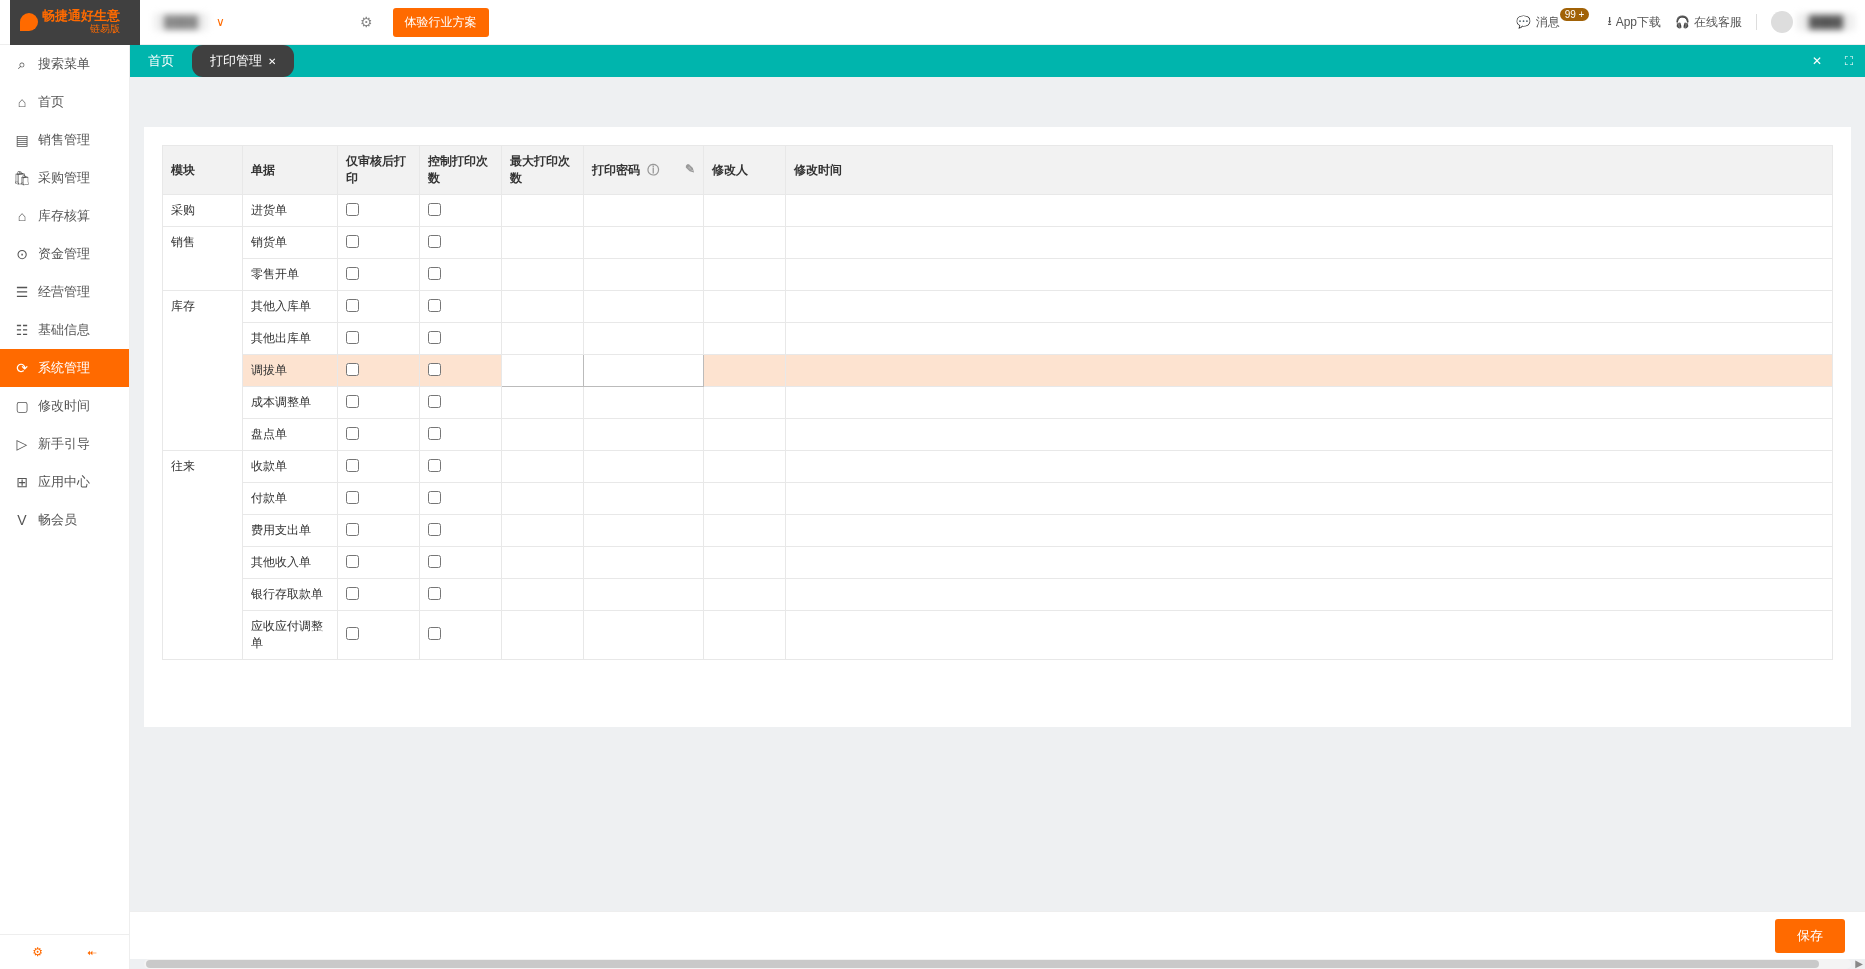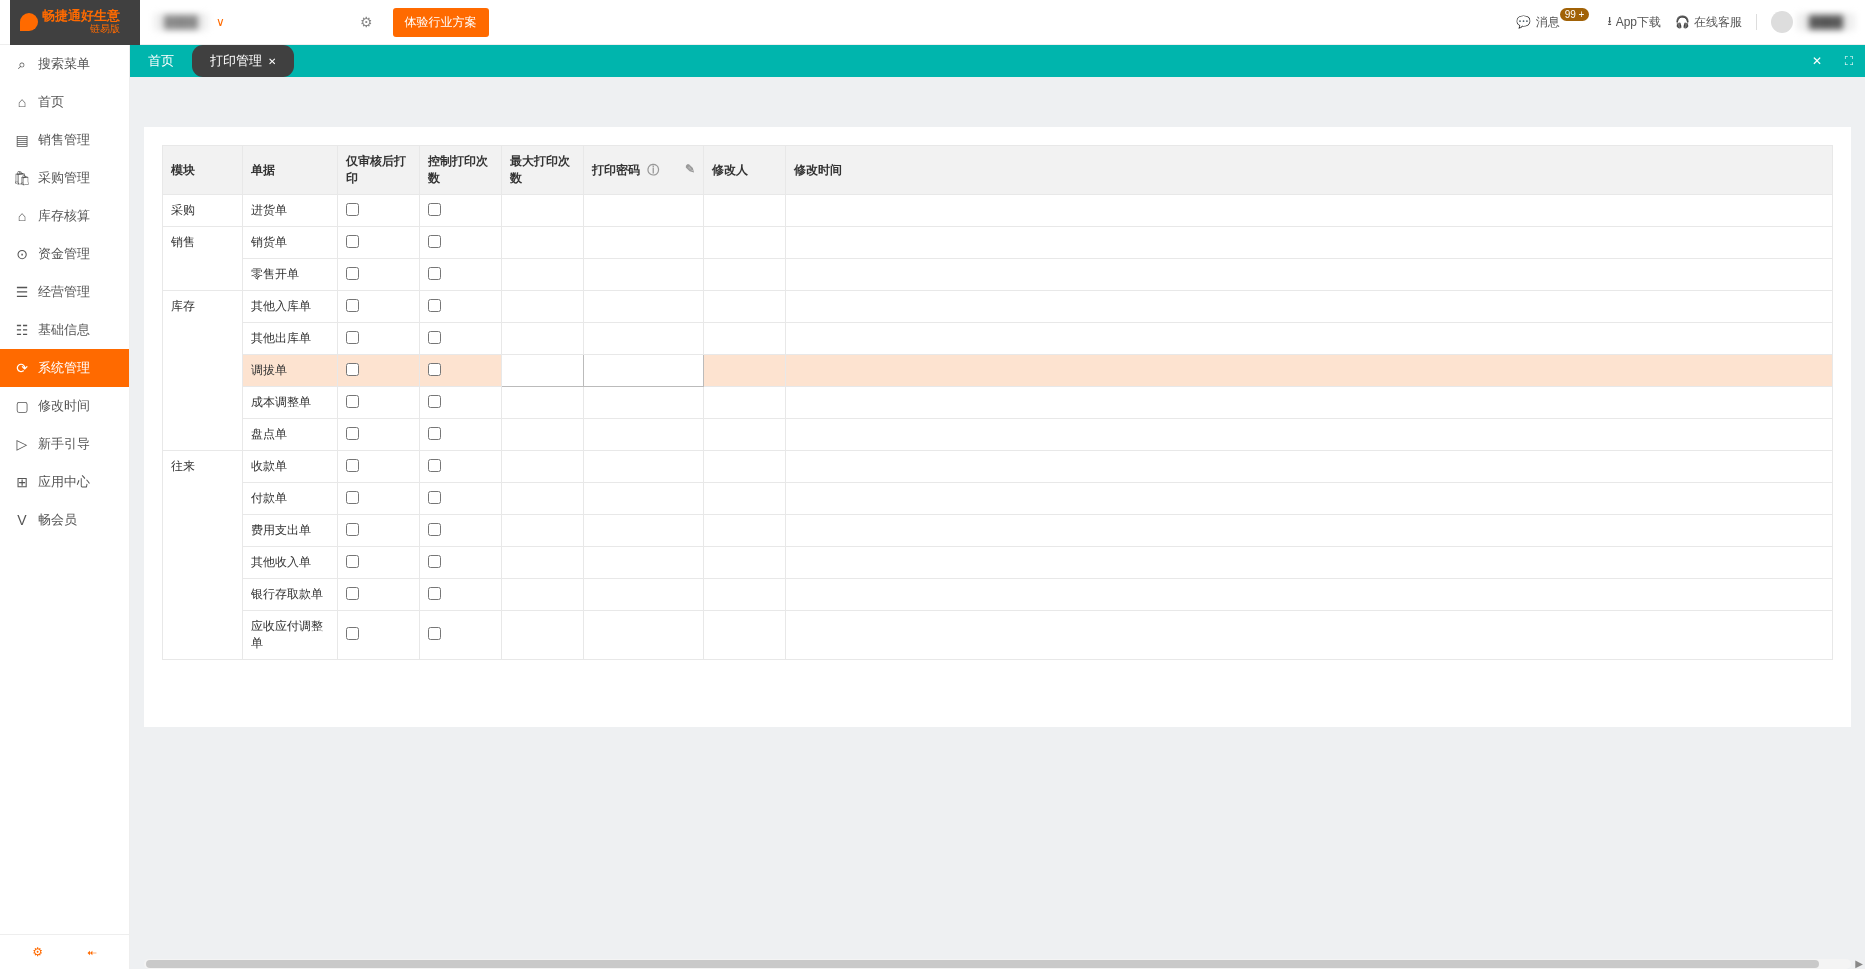--- a/index.html
+++ b/index.html
@@ -358,20 +358,24 @@
                   <td></td>
                   <td></td>
                   <td></td>
                   <td></td>
                 </tr>
               </tbody>
           </table>
         </div>
       </div>
 
+      <div class="footer">
+        <div class="footer-spacer"></div>
+        <button class="btn-save">保存</button>
+      </div>
 
       <div class="scroll-hint">
         <div class="scroll-thumb"></div>
         <span class="scroll-arrow">▶</span>
       </div>
 
     </div>
   </div>
 </div>
 

